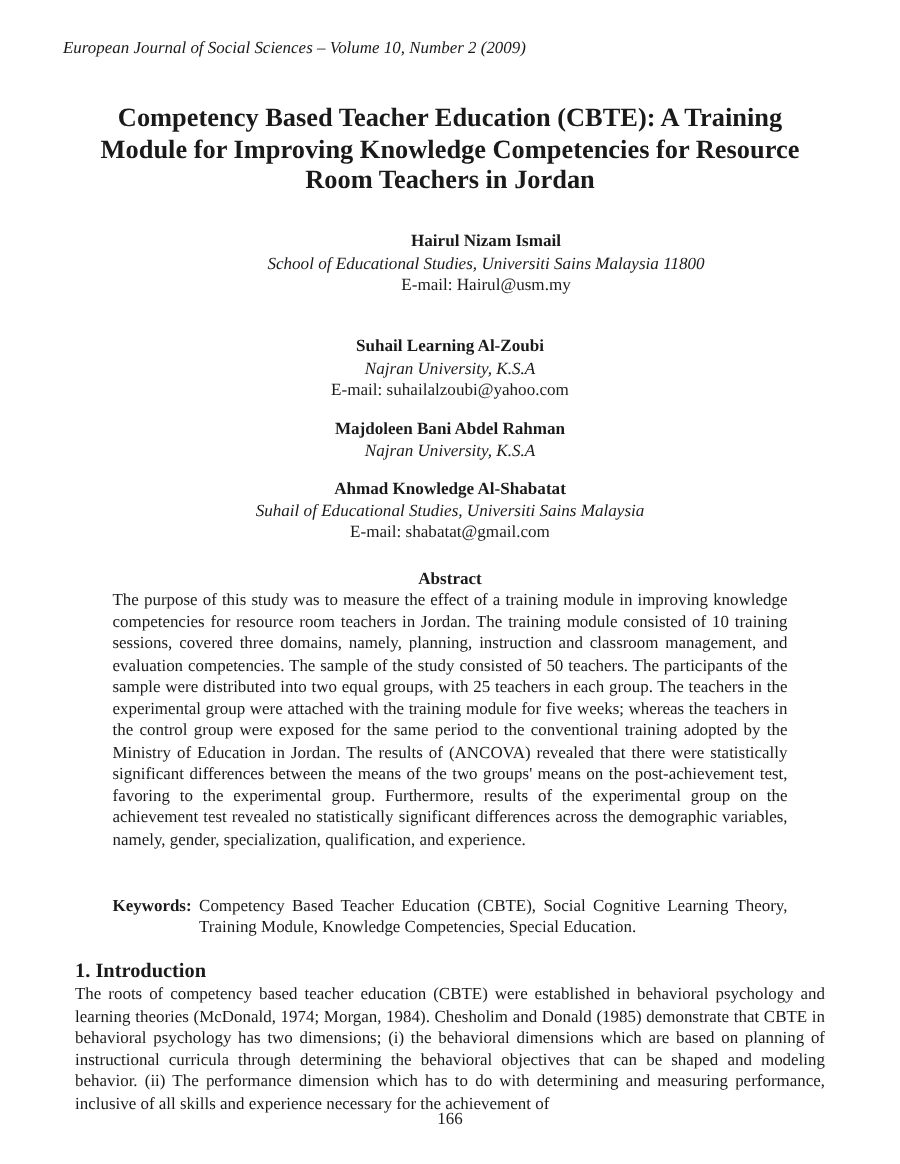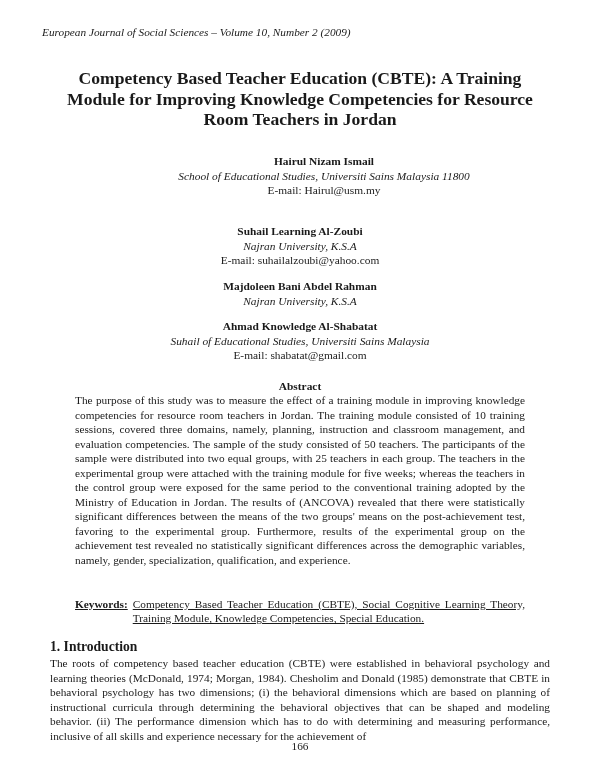--- a/index.html
+++ b/index.html
@@ -22,21 +22,21 @@
   .abstract-head {
     position: absolute; left: 0; width: 600px; top: 380px;
     text-align: center; font-weight: bold; font-size: 11.4px;
   }
   .abstract-body {
     position: absolute; left: 75px; width: 450px; top: 393px;
     font-size: 11.3px; line-height: 14.5px; text-align: justify;
   }
   .keywords {
     position: absolute; left: 75px; width: 450px; top: 597px;
-    font-size: 11.3px; line-height: 14.3px; display: flex; text-decoration: underline;
+    font-size: 11.3px; line-height: 14.3px; display: flex;
   }
   .kw-label { font-weight: bold; white-space: nowrap; margin-right: 5px; }
   .kw-text { text-align: justify; flex: 1; }
   .section-head {
     position: absolute; left: 50px; top: 639px;
     font-weight: bold; font-size: 13.6px;
   }
   .intro-body {
     position: absolute; left: 50px; width: 500px; top: 656px;
     font-size: 11.3px; line-height: 14.5px; text-align: justify;

